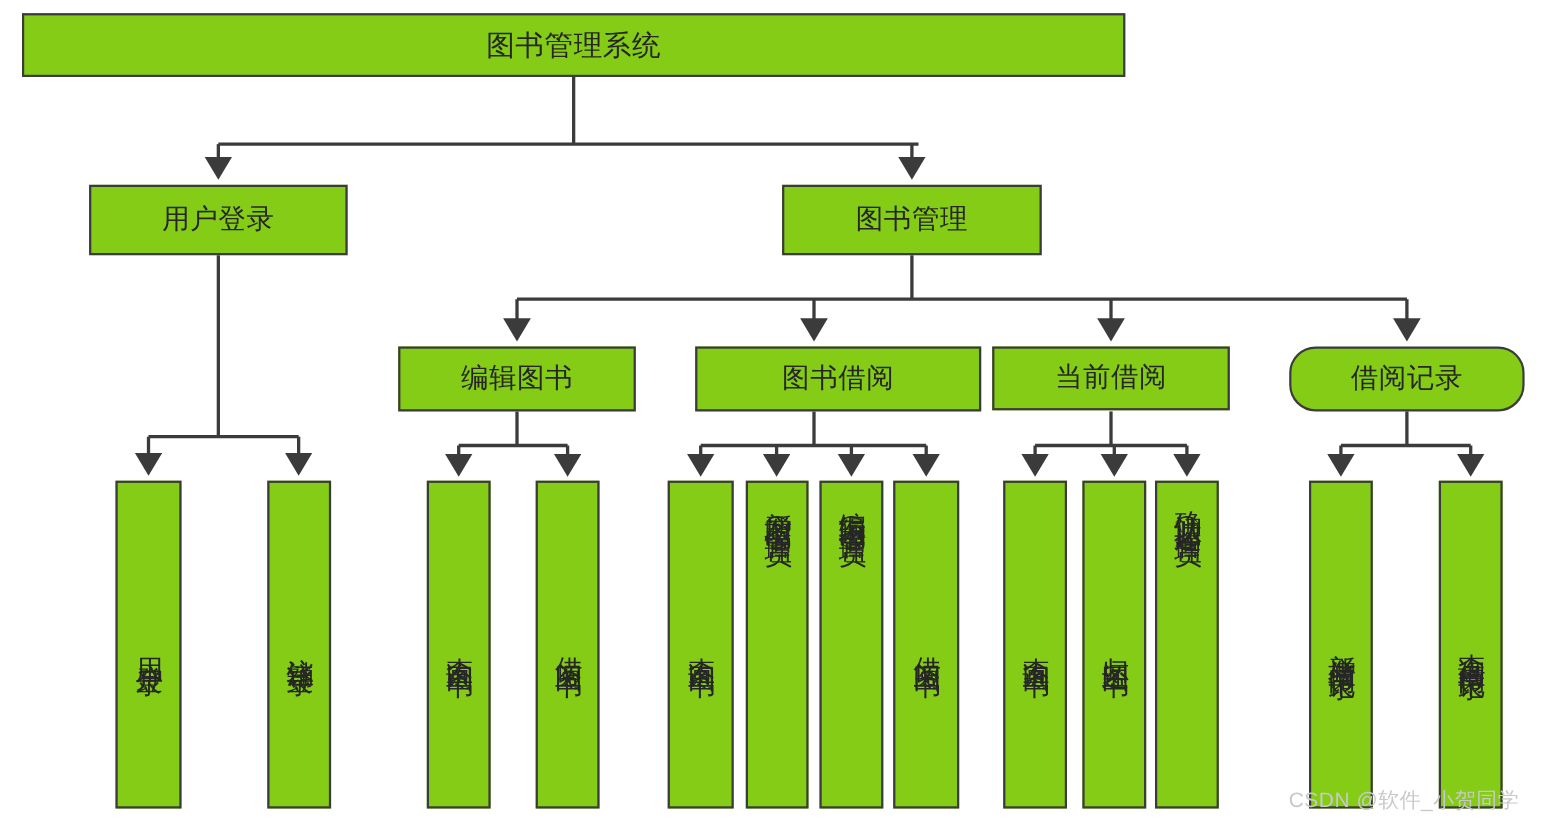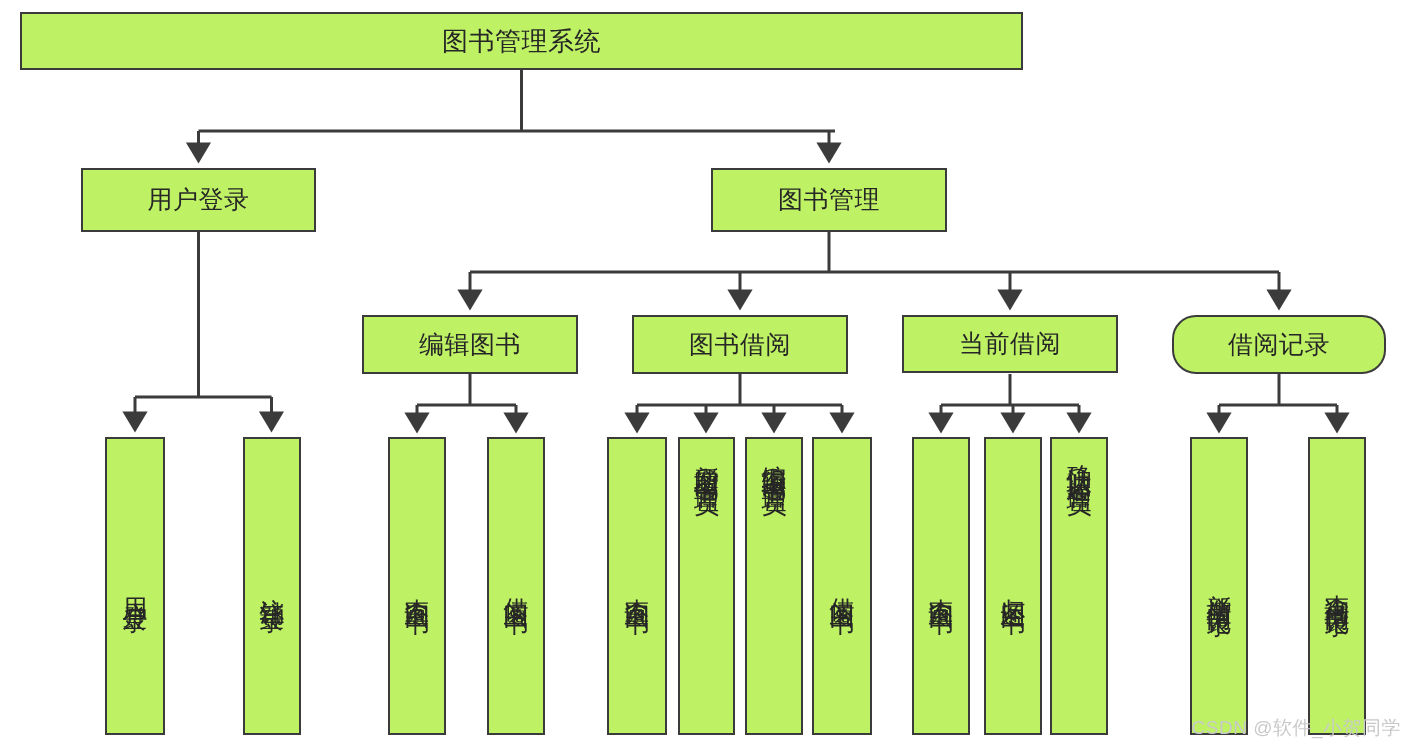--- a/index.html
+++ b/index.html
@@ -22,21 +22,21 @@
     position: absolute;
     left: 0;
     top: 0;
     width: 1405px;
     height: 747px;
     pointer-events: none;
   }
   .node {
     position: absolute;
     box-sizing: border-box;
-    background: #bef264;
+    background: #84cc16;
     border: 2.5px solid #3b3b3b;
     display: flex;
     align-items: center;
     justify-content: center;
     color: #262626;
     z-index: 2;
   }
   .node-h {
     font-size: 25px;
     letter-spacing: 0.5px;
@@ -66,21 +66,21 @@
     display: flex;
     align-items: center;
     justify-content: center;
   }
   .leaf-inner.top {
     align-items: flex-start;
     padding-top: 6px;
   }
   .watermark {
     position: absolute;
-    right: 4px;
+    right: 24px;
     bottom: 6px;
     font-size: 19px;
     color: #c9c9c9;
     letter-spacing: 0.5px;
     z-index: 5;
     white-space: nowrap;
   }
 </style>
 </head>
 <body>
@@ -146,21 +146,21 @@
         <span>用户登录</span>
       </div>
       <div class="node node-h" style="left: 711px; top: 168px; width: 236px; height: 64px; align-items: center;">
         <span>图书管理</span>
       </div>
     </div>
   <div id="level3-layer">
       <div class="node node-h" style="left: 362px; top: 315px; width: 216px; height: 59px;">
         <span>编辑图书</span>
       </div>
-      <div class="node node-h" style="left: 632px; top: 315px; width: 216px; height: 59px;">
+      <div class="node node-h" style="left: 632px; top: 315px; width: 260px; height: 59px;">
         <span>图书借阅</span>
       </div>
       <div class="node node-h" style="left: 902px; top: 315px; width: 216px; height: 58px;">
         <span>当前借阅</span>
       </div>
       <div class="node node-h" style="left: 1172px; top: 315px; width: 214px; height: 59px; border-radius: 24px;">
         <span>借阅记录</span>
       </div>
     </div>
   <div id="leaf-layer">

